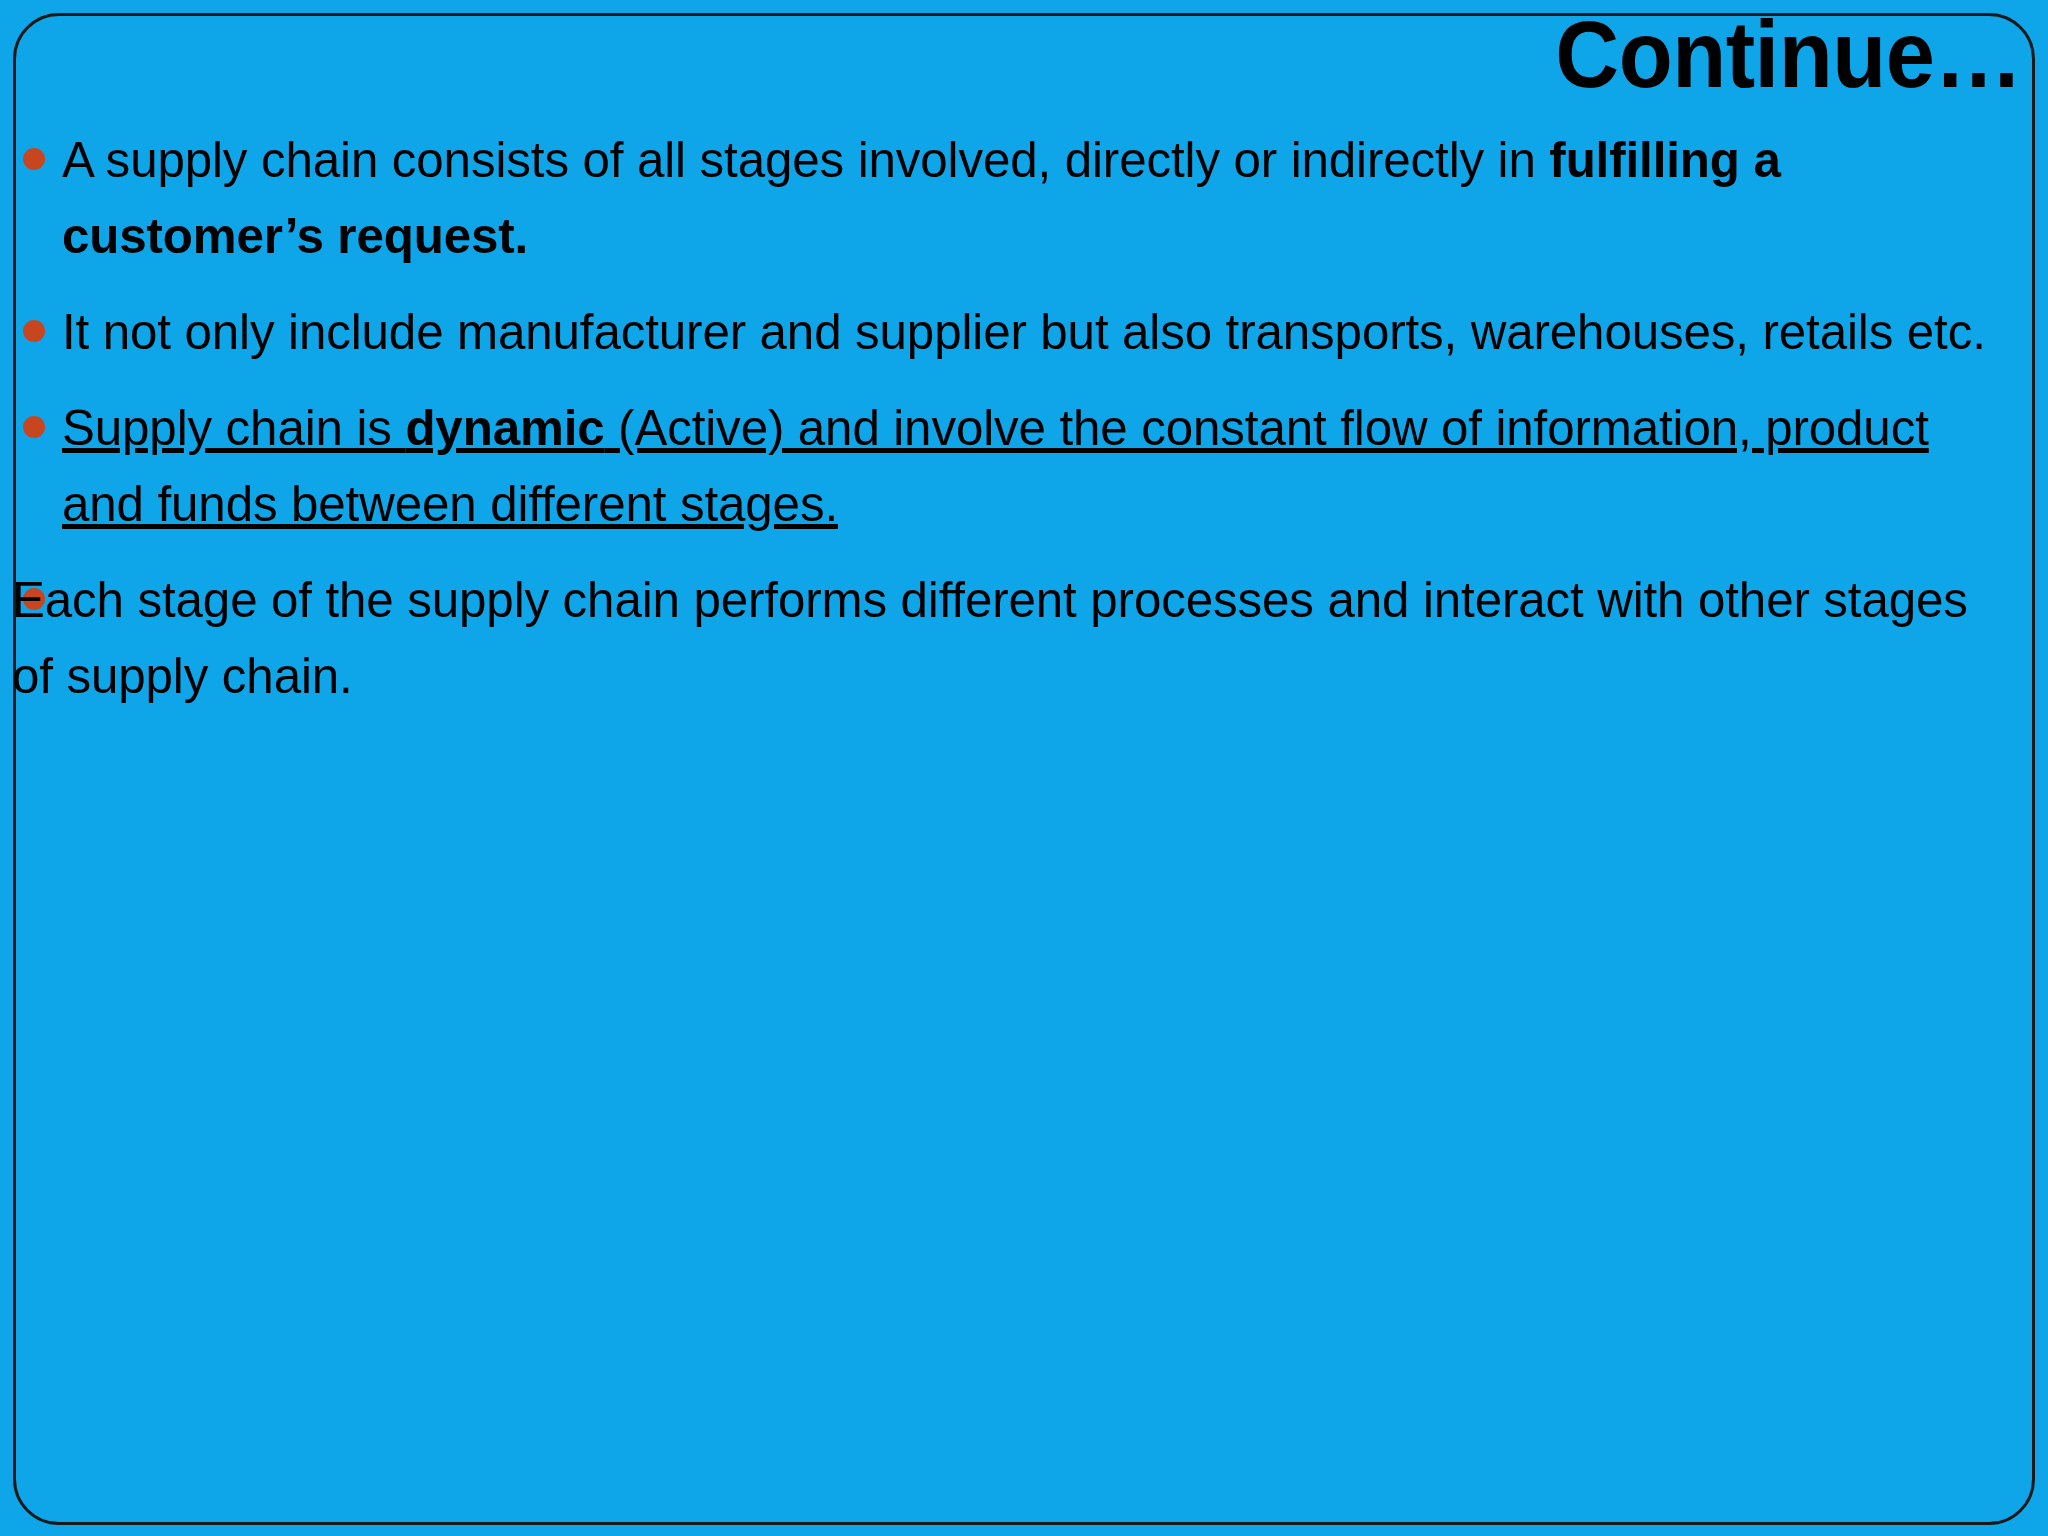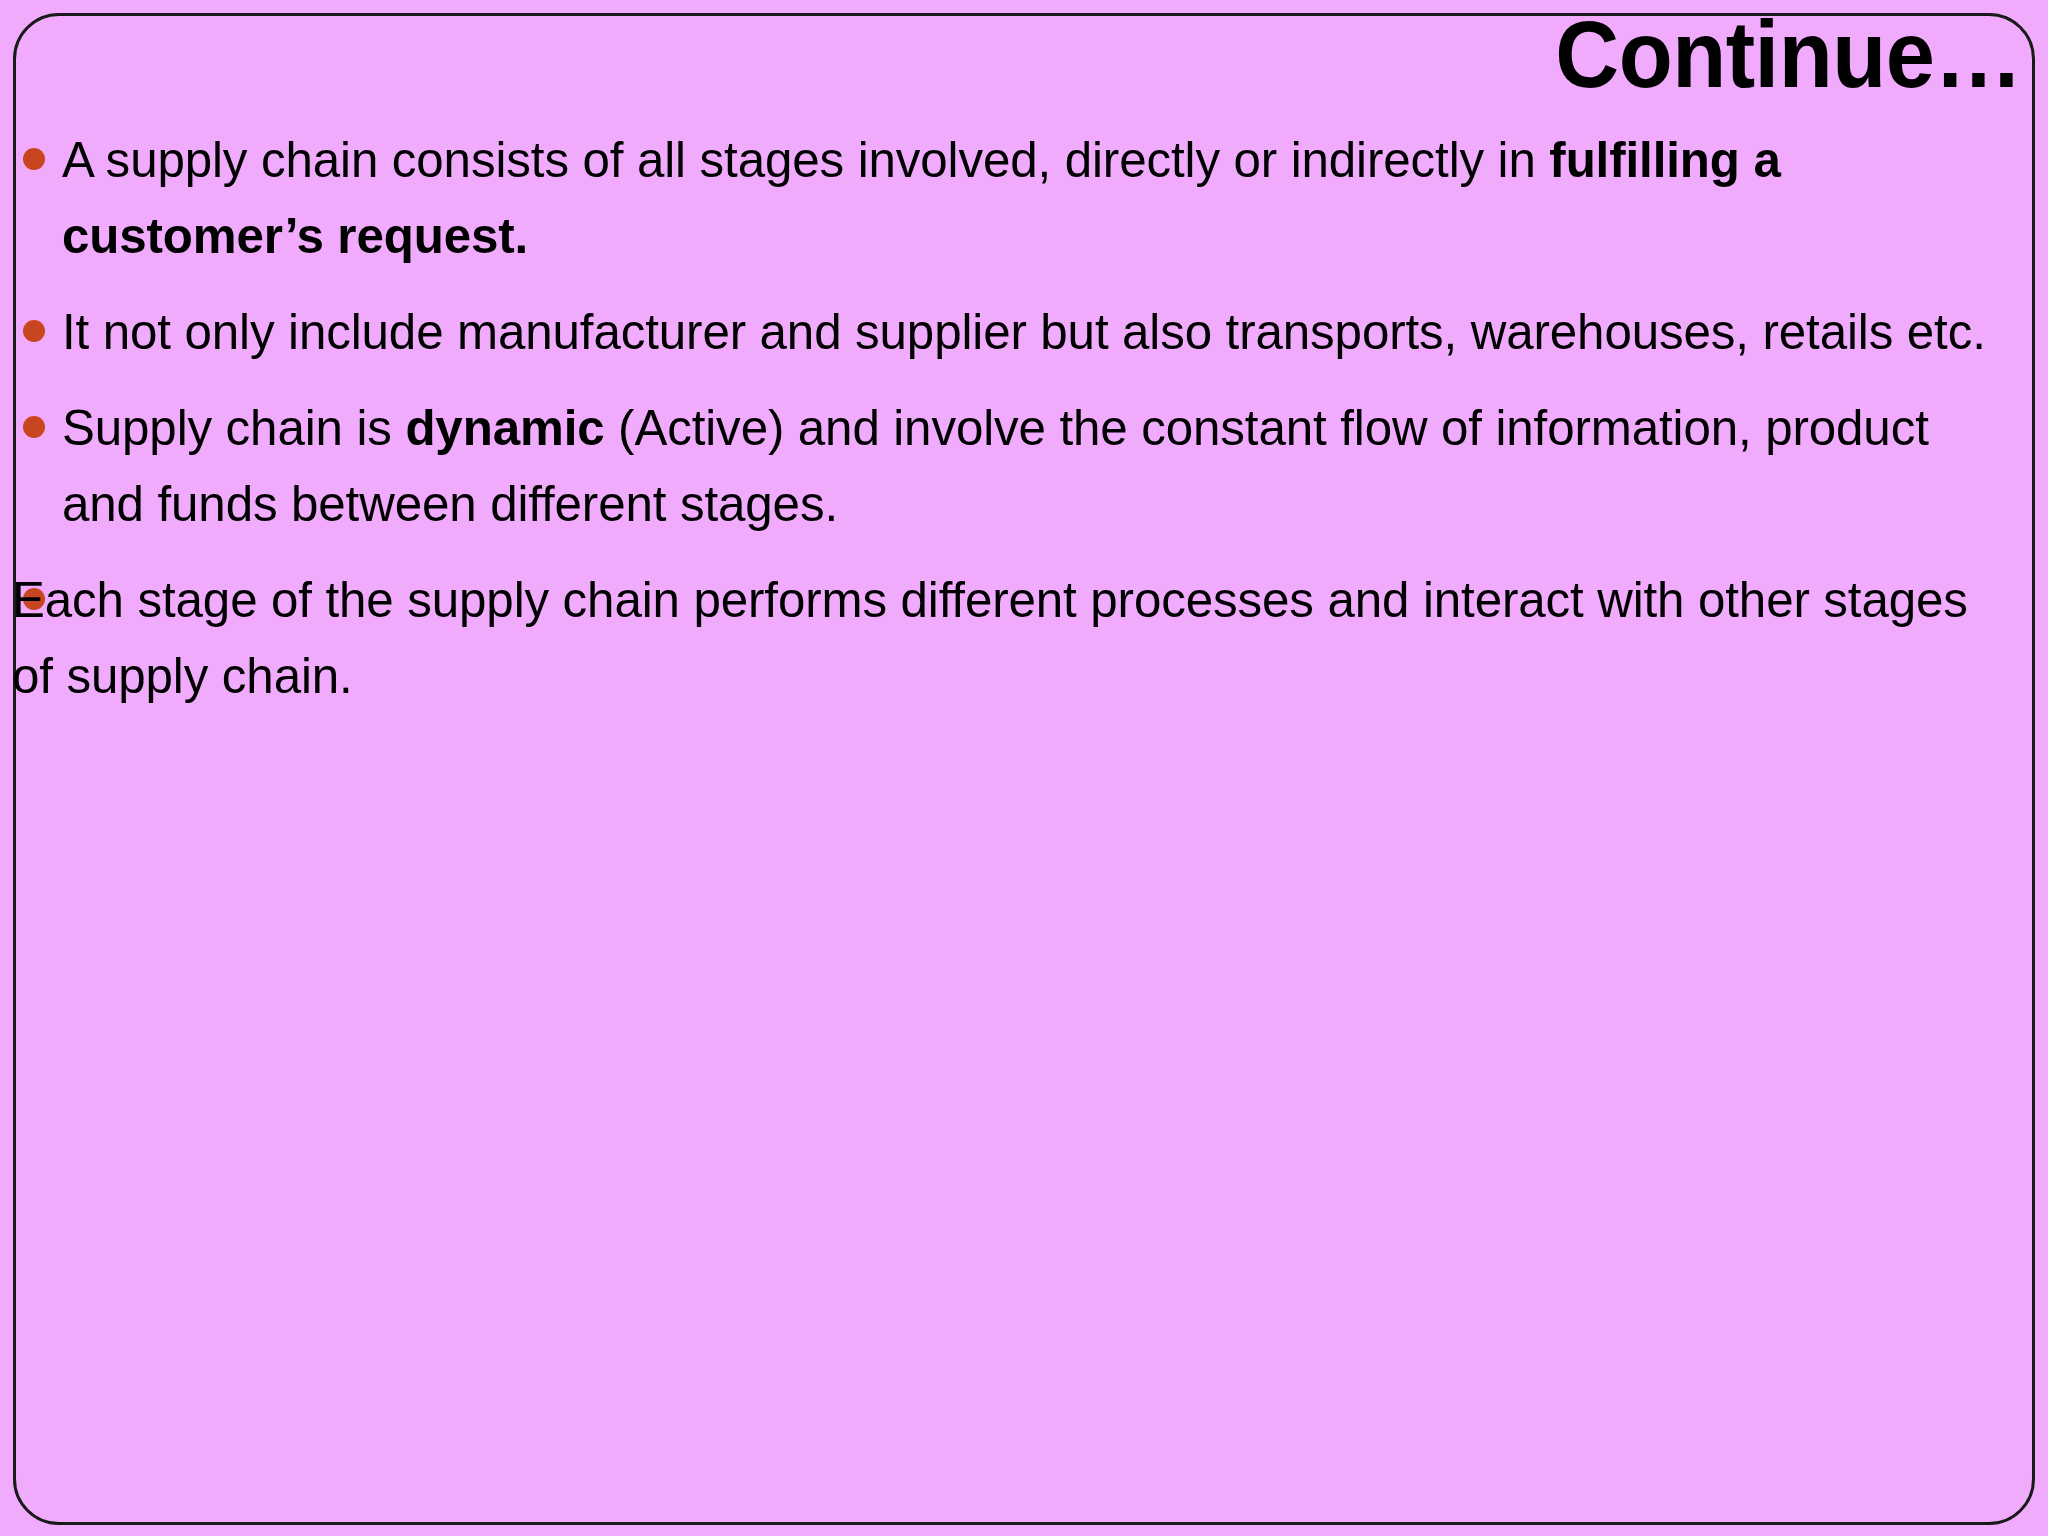--- a/index.html
+++ b/index.html
@@ -100,29 +100,29 @@
     white-space: normal;
   }
 
   .bullet-text b {
     font-weight: 700;
   }
 
   
   .b1 { margin-top: 6px; }
   .b2 { margin-top: 20px; }
-  .b3 { margin-top: 20px; }
+  .b3 { margin-top: 20px; text-decoration: underline; }
   .b4 { margin-top: 20px; padding-left: 12px; }
   .b5 { margin-top: 20px; }
   .b6 { margin-top: 20px; }
 </style>
 </head>
 <body>
 
-<div id="slide" style="background: #f0abfc;">
+<div id="slide" style="background: #0ea5e9;">
 
   <div id="slide-border" style="border-color: rgb(26, 26, 26);"></div>
 
   <div id="title-area">
     <div id="slide-title">Continue…</div>
   </div>
 
   <div id="body">
 
     <div class="bullet-row b1">

